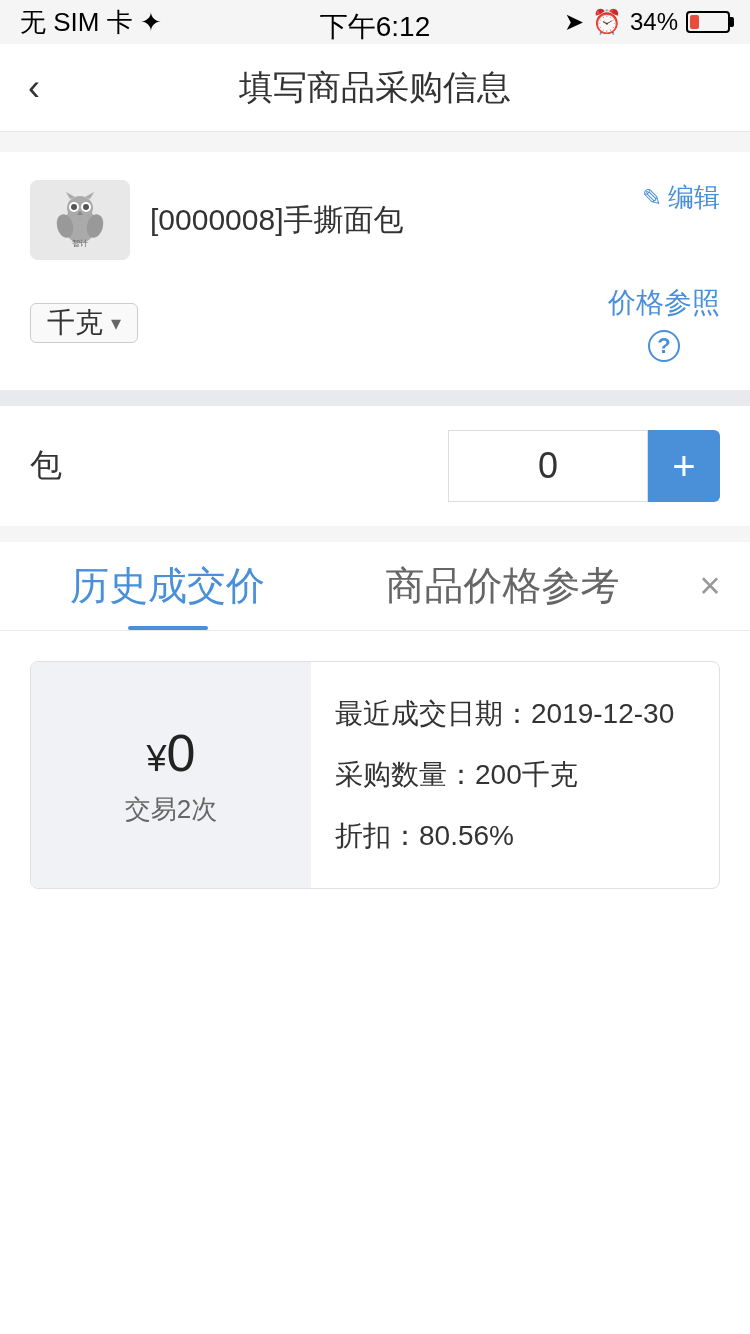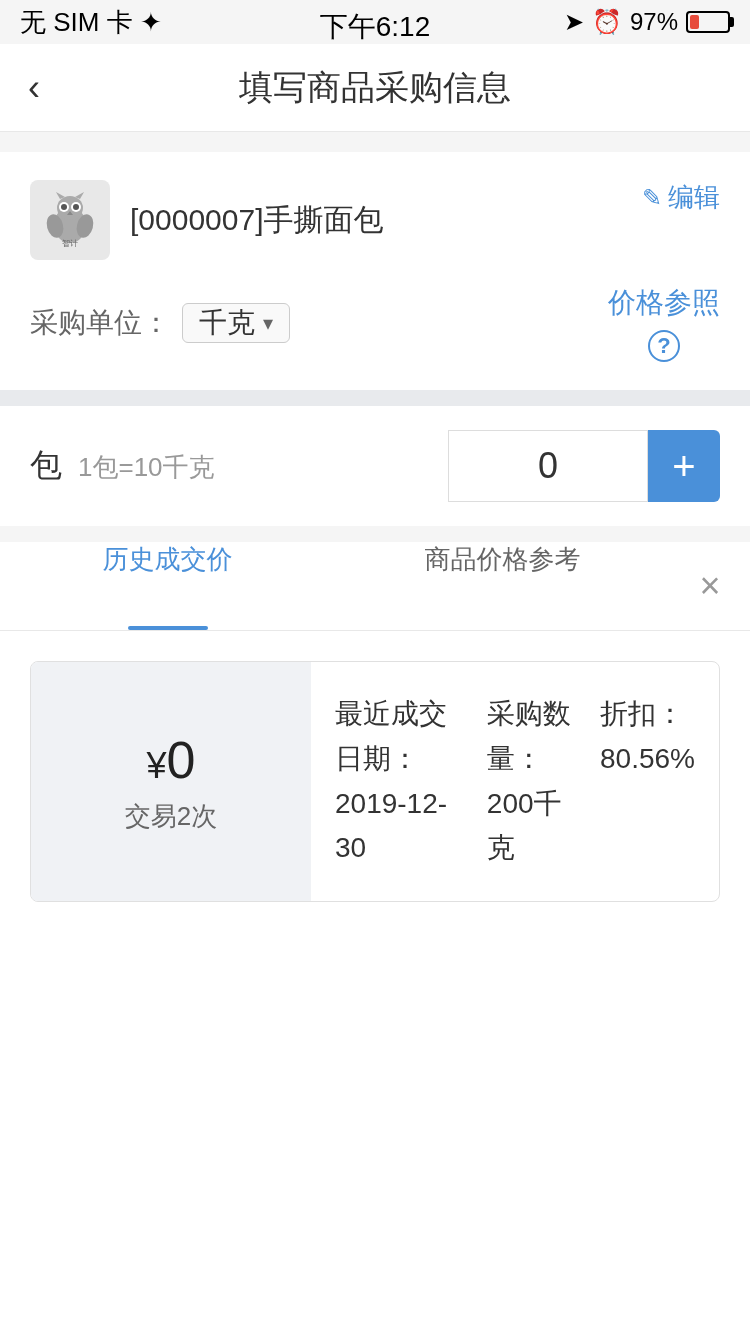--- a/index.html
+++ b/index.html
@@ -105,21 +105,21 @@
       display: flex;
       align-items: flex-start;
       justify-content: space-between;
     }
     .product-left {
       display: flex;
       align-items: center;
       gap: 20px;
     }
     .product-logo {
-      width: 80px;
+      width: 100px;
       height: 80px;
       background: #e8e8e8;
       border-radius: 8px;
       display: flex;
       align-items: center;
       justify-content: center;
       flex-shrink: 0;
     }
     
     .owl-icon {
@@ -262,22 +262,23 @@
     .tabs-header {
       display: flex;
       align-items: center;
       border-bottom: 1px solid #e8e8e8;
       position: relative;
     }
     .tab-item {
       flex: 1;
       height: 88px;
       display: flex;
-      justify-content: center;
-      font-size: 26px;
+      align-items: center;
+      justify-content: center;
+      font-size: 39px;
       color: #666;
       cursor: pointer;
       position: relative;
     }
     .tab-item.active {
       color: #4a90d9;
       font-weight: 500;
     }
     .tab-item.active::after {
       content: '';
@@ -331,21 +332,21 @@
     }
     .history-trades {
       font-size: 26px;
       color: #666;
       margin-top: 9px;
     }
     .history-right {
       flex: 1;
       padding: 30px 24px;
       display: flex;
-      flex-direction: row;
+      flex-direction: column;
       justify-content: center;
       gap: 16px;
     }
     .history-detail-row {
       font-size: 28px;
       color: #333;
       line-height: 1.6;
     }
 
     
@@ -357,21 +358,21 @@
   </style>
 </head>
 <body>
 
 <div class="status-bar">
   <div class="status-left">无 SIM 卡 ✦</div>
   <div class="status-center">下午6:12</div>
   <div class="status-right">
     <span>➤</span>
     <span>⏰</span>
-    <span>97%</span>
+    <span>34%</span>
     <div class="battery">
       <div class="battery-inner"></div>
     </div>
   </div>
 </div>
 
 <div class="nav-bar">
   <div class="nav-back">‹</div>
   <div class="nav-title">填写商品采购信息</div>
 </div>
@@ -397,49 +398,47 @@
             <polygon points="20,9 16,2 25,7" fill="#aaa"></polygon>
             <polygon points="40,9 44,2 35,7" fill="#aaa"></polygon>
 
             <ellipse cx="15" cy="36" rx="8" ry="12" fill="#999" transform="rotate(-15,15,36)"></ellipse>
             <ellipse cx="45" cy="36" rx="8" ry="12" fill="#999" transform="rotate(15,45,36)"></ellipse>
 
             <text x="30" y="56" text-anchor="middle" font-size="8" fill="#666" font-family="sans-serif">智计</text>
           </svg>
         </div>
       </div>
-      <div class="product-name">[0000007]手撕面包</div>
+      <div class="product-name">[0000008]手撕面包</div>
     </div>
     <div class="edit-btn">
       <span class="edit-icon">✎</span>
       <span>编辑</span>
     </div>
   </div>
 
   <div class="product-unit-row">
     <div style="display:flex; align-items:center; gap:12px;">
-      <span class="unit-label">采购单位：</span>
       <div class="unit-select">
         <span>千克</span>
         <span class="chevron-down">▾</span>
       </div>
     </div>
     <div class="price-ref">
       <span>价格参照</span>
       <div class="price-ref-icon">?</div>
     </div>
   </div>
 </div>
 
 <div class="divider-bar"></div>
 
 <div class="quantity-row">
   <div class="quantity-left">
     <span class="quantity-unit-name">包</span>
-    <span class="quantity-conversion">1包=10千克</span>
   </div>
   <div class="quantity-controls">
     <div class="quantity-input-box">
       <span>0</span>
     </div>
     <div class="quantity-plus">+</div>
   </div>
 </div>
 
 <div class="tabs-panel">

